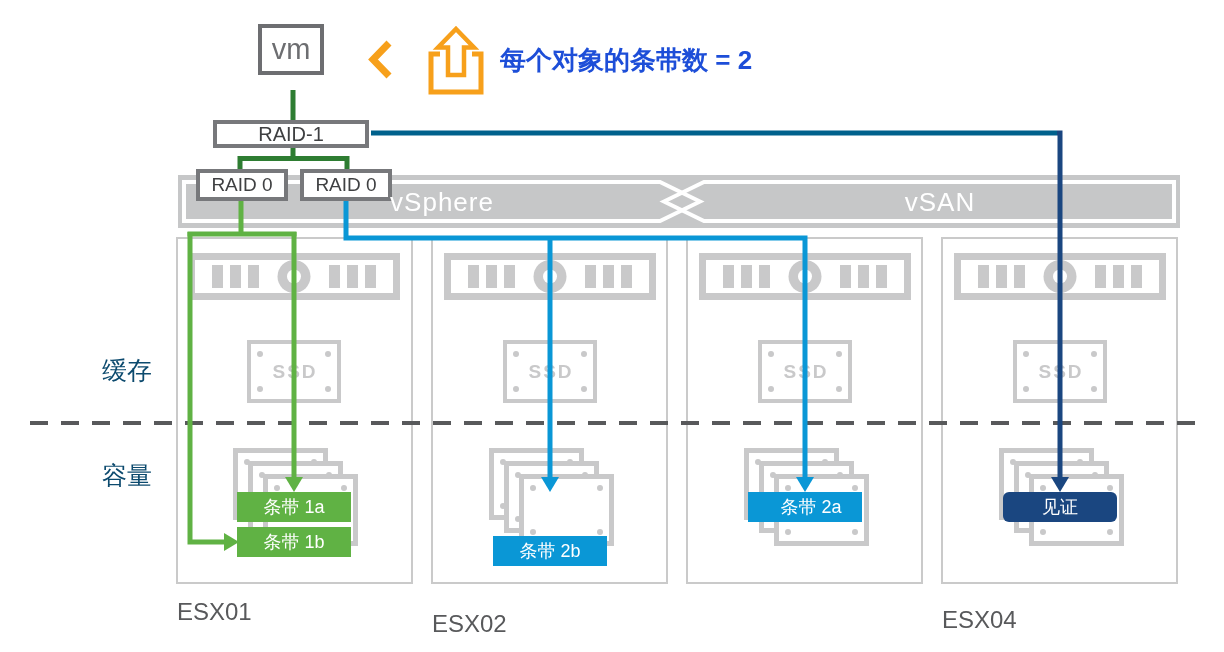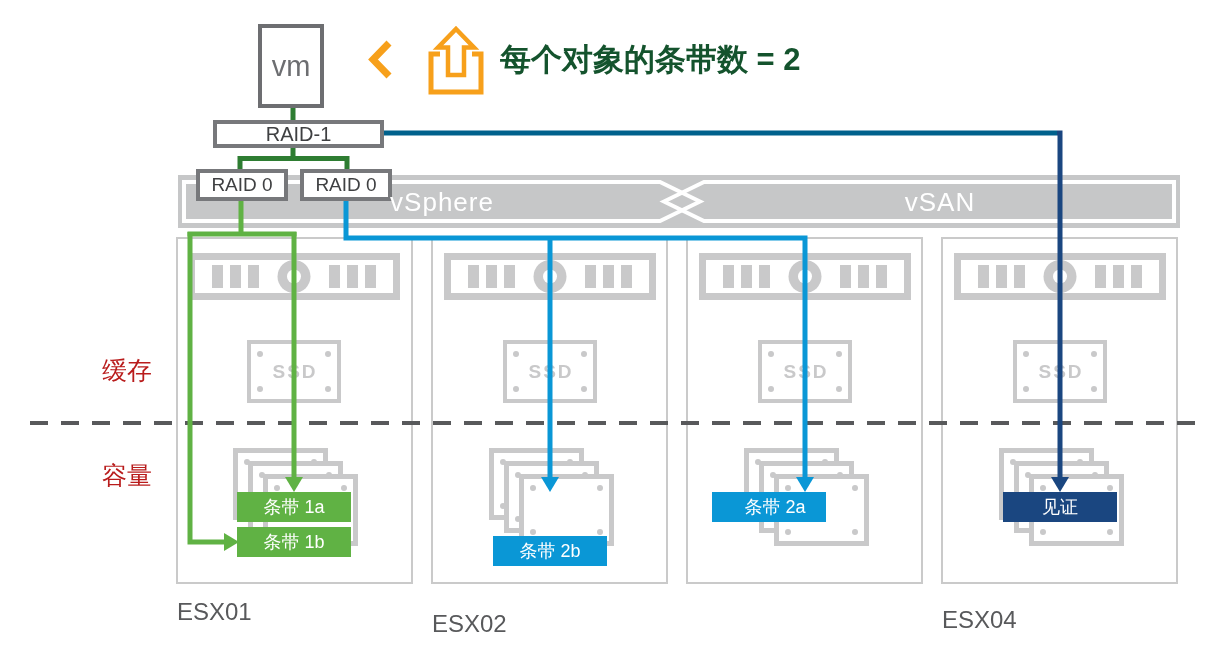--- a/index.html
+++ b/index.html
@@ -4,42 +4,42 @@
 <style>
   html,body{margin:0;padding:0;background:#ffffff;}
   .stage{
     position:relative;width:1224px;height:652px;overflow:hidden;
     font-family:"Liberation Sans","DejaVu Sans",sans-serif;
     background:#ffffff;
   }
   .stage svg{position:absolute;left:0;top:0;}
   .abs{position:absolute;box-sizing:border-box;}
   .vm-box{
-    left:258px;top:24px;width:66px;height:84px;
+    left:258px;top:24px;width:66px;height:51px;
     border:4px solid #6d6e71;background:#fff;color:#6d6e71;
     font-size:29px;display:flex;align-items:center;justify-content:center;
   }
   .raid-box{
     border:4px solid #77787b;background:#fff;color:#3f4042;
     display:flex;align-items:center;justify-content:center;
   }
-  .raid1{left:213px;top:120px;width:171px;height:28px;font-size:20px;}
+  .raid1{left:213px;top:120px;width:156px;height:28px;font-size:20px;}
   .raid0a{left:196px;top:169px;width:92px;height:32px;font-size:19px;}
   .raid0b{left:300px;top:169px;width:92px;height:32px;font-size:19px;}
   .note-text{
     left:500px;top:44px;width:300px;height:32px;
-    color:#14532d;font-size:31px;font-weight:bold;line-height:32px;white-space:nowrap;
+    color:#1d4ed8;font-size:26px;font-weight:bold;line-height:32px;white-space:nowrap;
   }
   .bar-label{
     top:188px;width:200px;height:28px;color:#ffffff;font-size:26px;
     text-align:center;line-height:28px;letter-spacing:1px;
   }
   .bar-label.vsphere{left:342px;}
   .bar-label.vsan{left:840px;}
-  .row-label{color:#b91c1c;font-size:25px;width:70px;text-align:center;}
+  .row-label{color:#0c4a6e;font-size:25px;width:70px;text-align:center;}
   .row-cache{left:92px;top:354px;}
   .row-capacity{left:92px;top:459px;}
   .stripe{
     width:114px;height:30px;color:#ffffff;font-size:18px;
     text-align:center;line-height:30px;
   }
   .stripe-green{background:#60b244;}
   .stripe-blue{background:#0a97d6;}
   .stripe-navy{background:#1a4680;}
   .esx-label{
@@ -168,20 +168,20 @@
 
   <div class="abs bar-label vsphere">vSphere</div>
   <div class="abs bar-label vsan">vSAN</div>
 
   <div class="abs row-label row-cache">缓存</div>
   <div class="abs row-label row-capacity">容量</div>
 
   <div class="abs stripe stripe-green" style="left:237px;top:492px;">条带 1a</div>
   <div class="abs stripe stripe-green" style="left:237px;top:527px;">条带 1b</div>
   <div class="abs stripe stripe-blue" style="left:493px;top:492px;margin-top:44px;">条带 2b</div>
-  <div class="abs stripe stripe-blue" style="left:712px;top:492px;padding-left:12px;">条带 2a</div>
-  <div class="abs stripe stripe-navy" style="left:1003px;top:492px;">见证</div>
+  <div class="abs stripe stripe-blue" style="left:748px;top:492px;padding-left:12px;">条带 2a</div>
+  <div class="abs stripe stripe-navy" style="left:1003px;top:492px;border-radius:6px;">见证</div>
 
   <div class="abs esx-label" style="left:177px;">ESX01</div>
   <div class="abs esx-label" style="left:432px;margin-top:12px;">ESX02</div>
   <div class="abs esx-label" style="left:942px;margin-top:8px;">ESX04</div>
 
 </div>
 
 </body></html>

